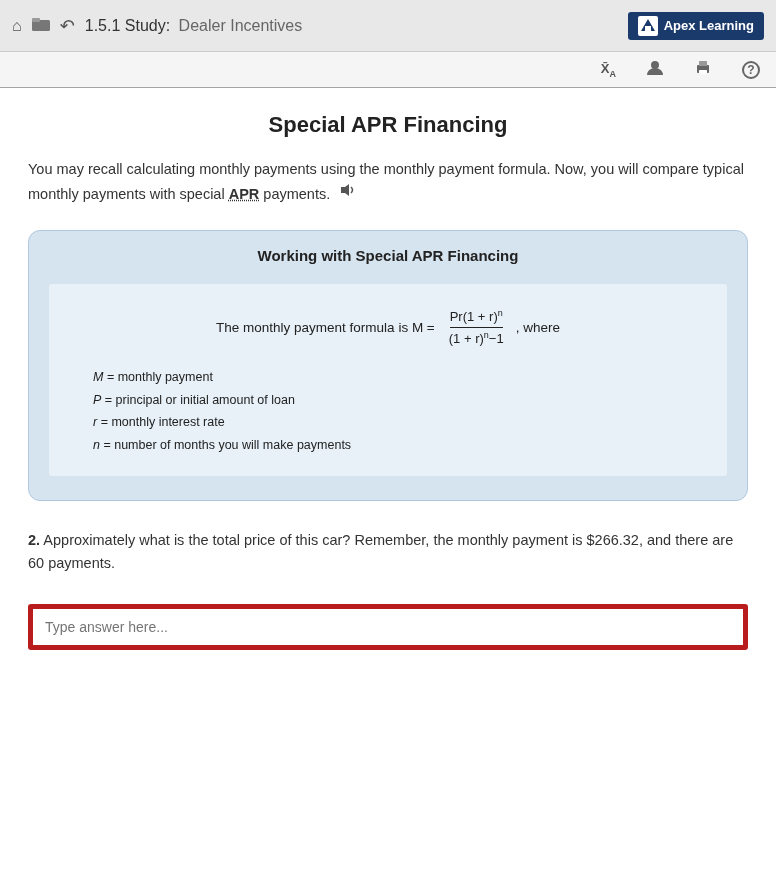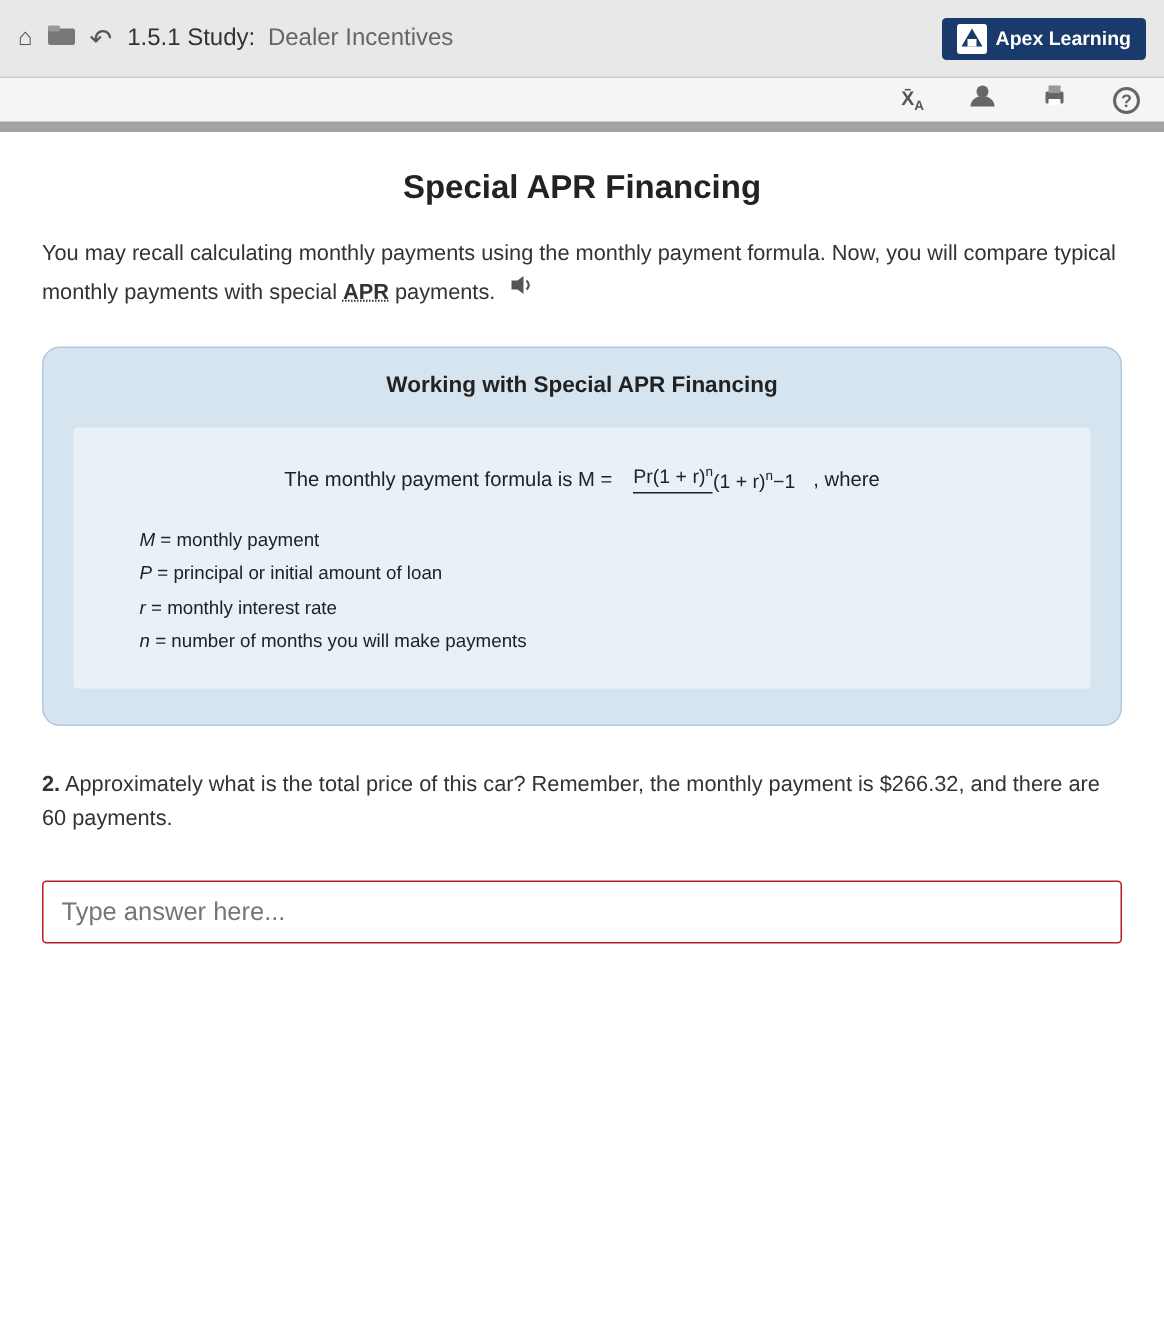--- a/index.html
+++ b/index.html
@@ -64,21 +64,21 @@
 
     
     .icon-bar {
       background: #f5f5f5;
       height: 36px;
       display: flex;
       align-items: center;
       justify-content: flex-end;
       padding: 0 16px;
       gap: 30px;
-      border-bottom: 7px solid #a3a3a3;
+      border-bottom: 1px solid #a3a3a3;
     }
     .icon-bar-icon {
       font-size: 16px;
       color: #555;
       cursor: pointer;
     }
 
     
     .main-content {
       background: white;
@@ -140,21 +140,21 @@
       display: flex;
       align-items: center;
       justify-content: center;
       margin-bottom: 20px;
       font-size: 13.5px;
       color: #222;
     }
 
     .formula-fraction {
       display: inline-flex;
-      flex-direction: row;
+      flex-direction: column;
       align-items: center;
       margin: 0 6px;
     }
     .formula-numerator {
       border-bottom: 1.5px solid #222;
       padding-bottom: 2px;
       font-size: 13px;
     }
     .formula-denominator {
       padding-top: 2px;
@@ -178,24 +178,24 @@
     
     .question-text {
       font-size: 14.5px;
       color: #333;
       line-height: 1.6;
       margin-bottom: 29px;
     }
 
     .answer-input {
       width: 100%;
-      border: 1px solid #b91c1c;
+      border: 5px solid #b91c1c;
       border-radius: 3px;
       padding: 10px 12px;
-      font-size: 17px;
+      font-size: 14px;
       color: #aaa;
       background: white;
       outline: none;
     }
   </style>
 </head>
 <body>
 
 <div class="top-bar">
   <div class="top-bar-left">

